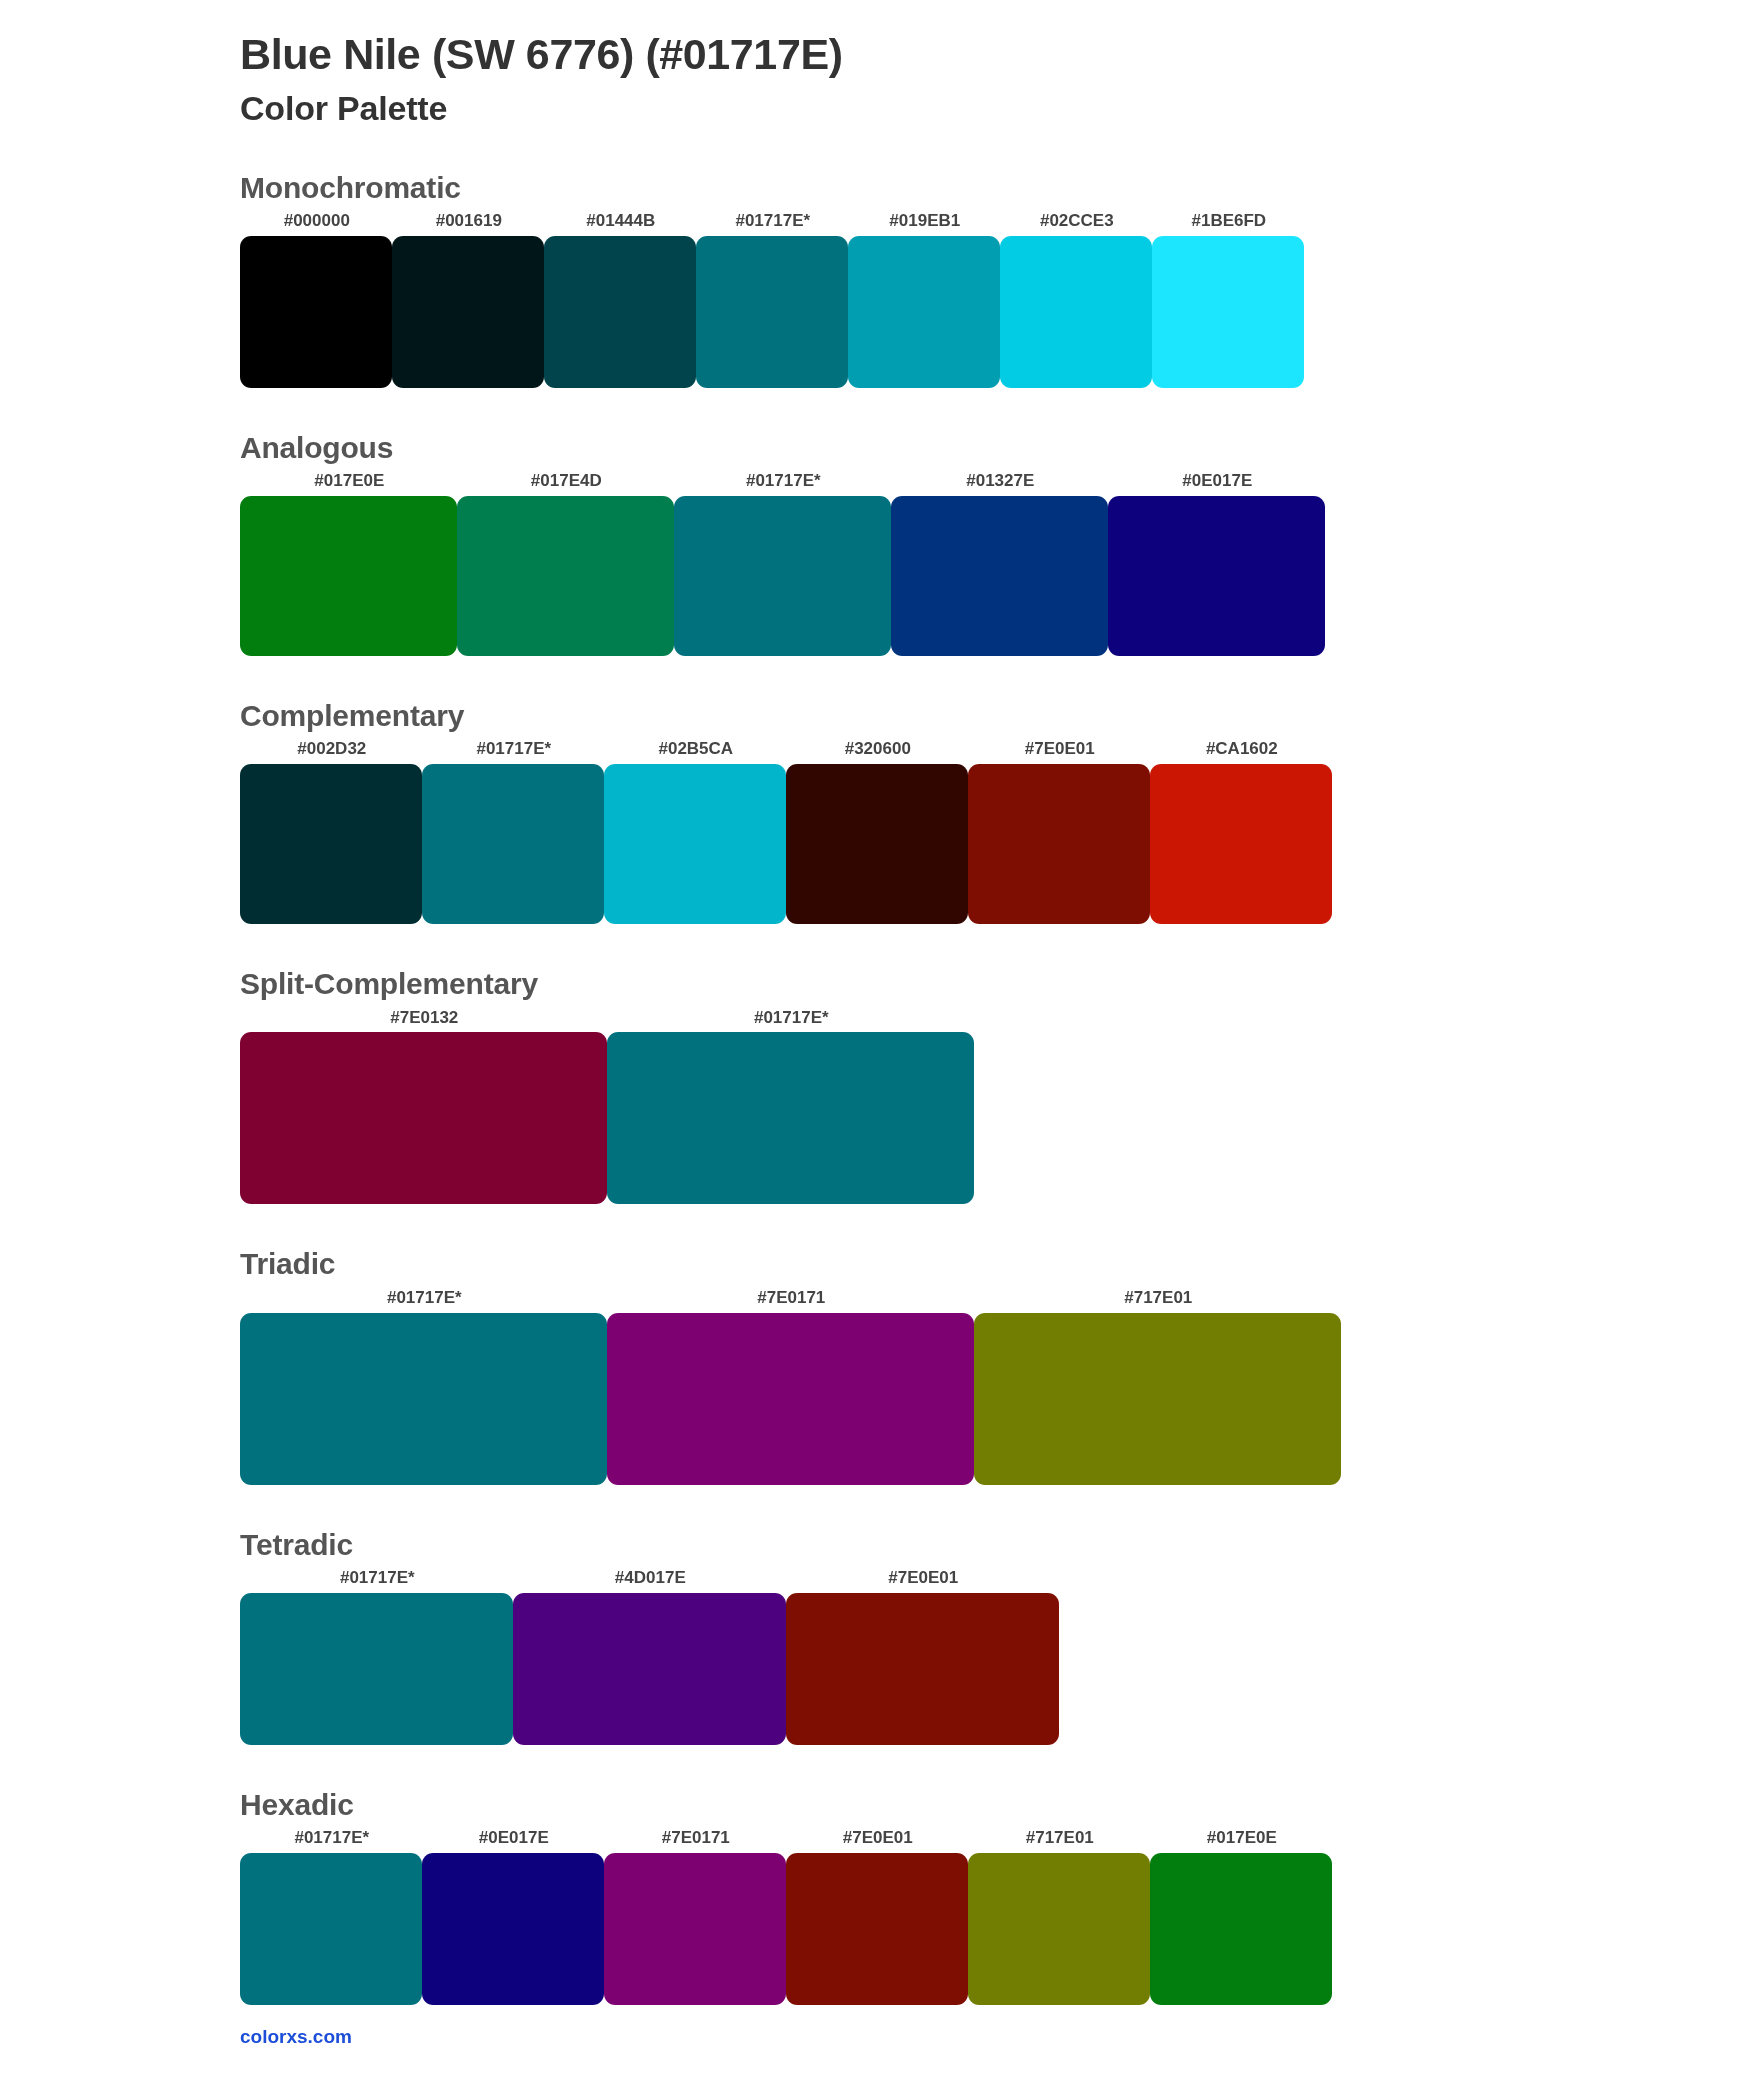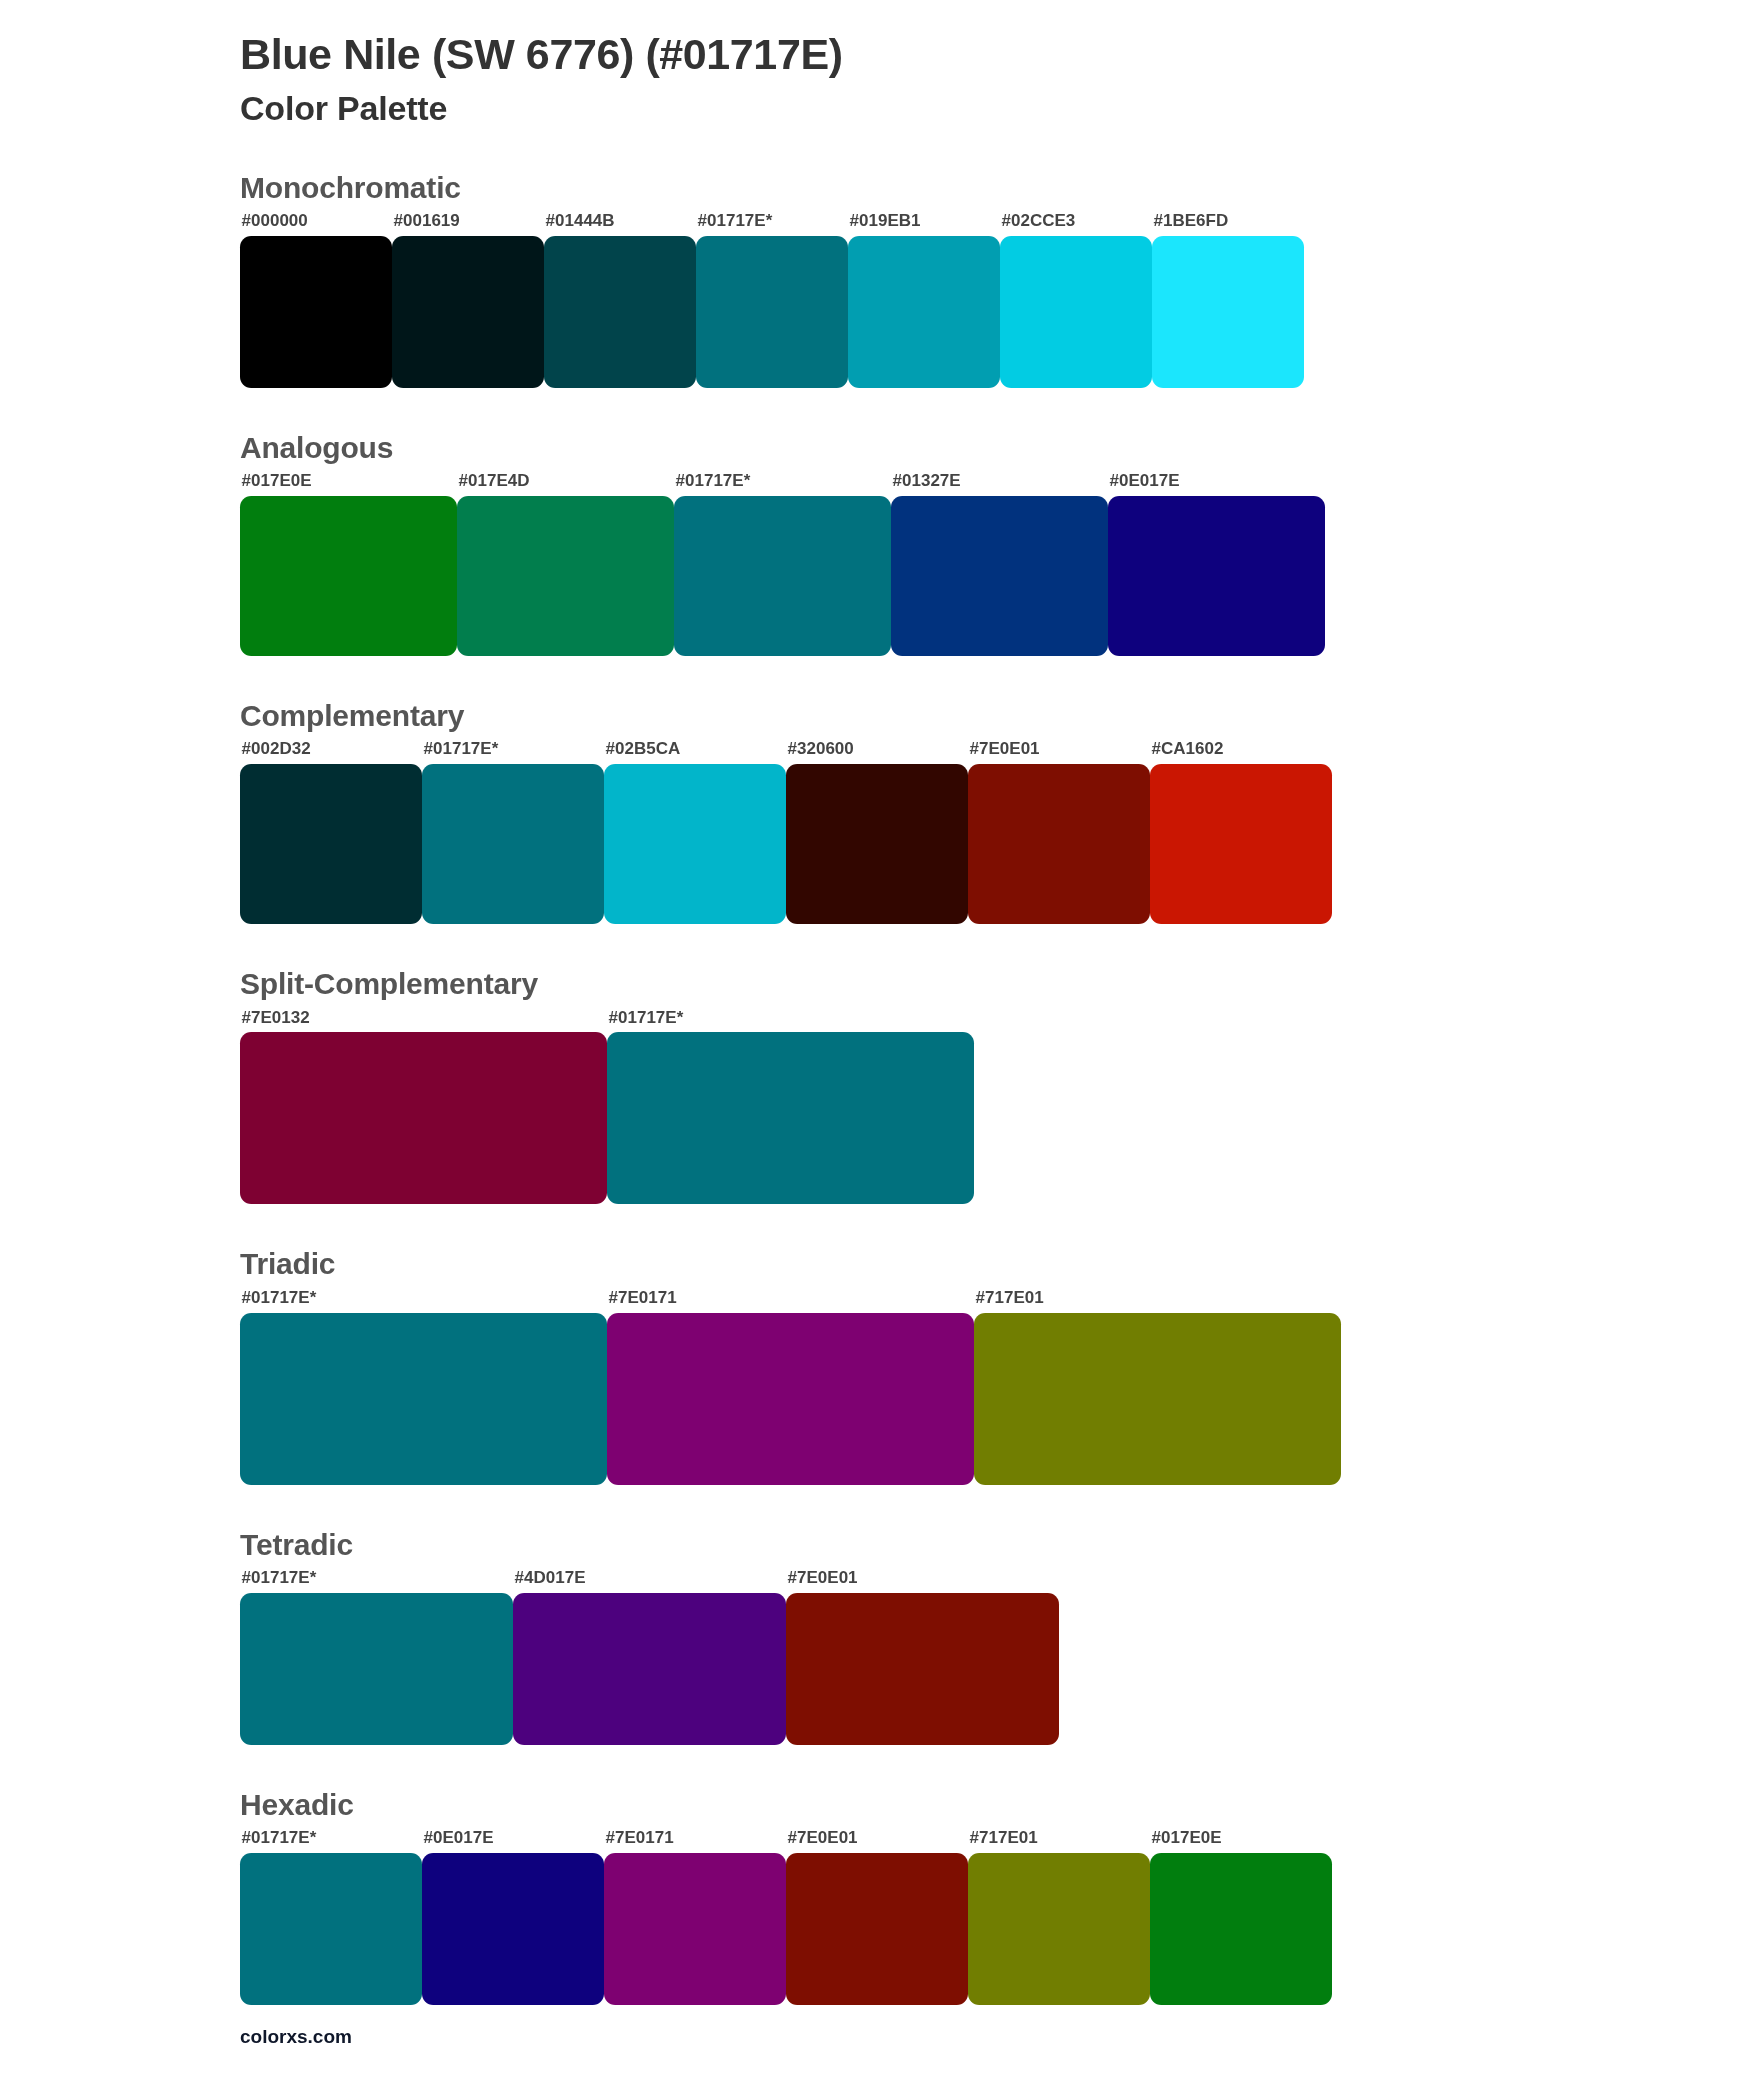--- a/index.html
+++ b/index.html
@@ -42,41 +42,42 @@
   .scheme-name {
     font-size: 30px;
     font-weight: bold;
     color: #555555;
     margin: 0 0 6.4px 0;
     letter-spacing: -0.2px;
   }
   .swatch-row {
     display: flex;
     align-items: flex-start;
+    text-align: center;
   }
   .swatch {
     display: flex;
     flex-direction: column;
   }
   .swatch-label {
     font-size: 17px;
     font-weight: bold;
     color: #444444;
     padding: 0 0 4.8px 1.6px;
     white-space: nowrap;
   }
   .swatch-chip {
     border-radius: 11.2px;
   }
   .footer {
     position: absolute;
     left: 240px;
     bottom: 29px;
     font-size: 19px;
-    color: #0f172a;
+    color: #1d4ed8;
     font-weight: bold;
   }
 </style>
 </head>
 <body>
 
 <div class="page">
   <div class="inner">
     <h1 class="title">Blue Nile (SW 6776) (#01717E)</h1>
     <h2 class="subtitle">Color Palette</h2>

